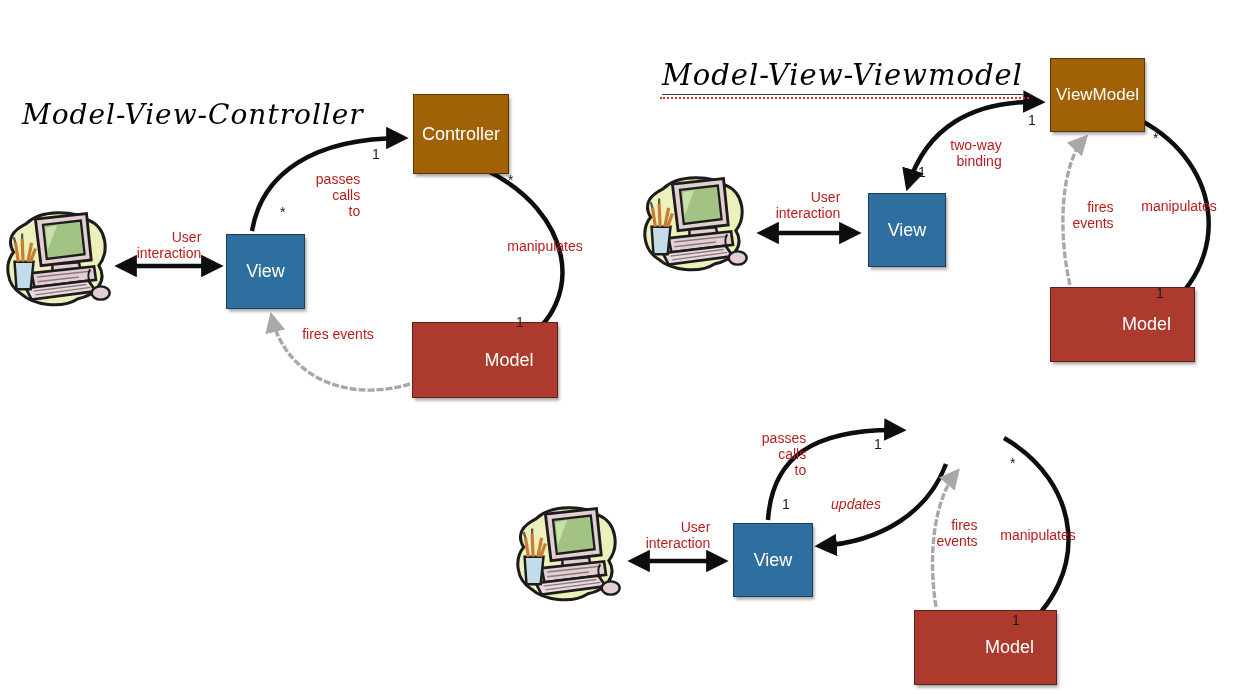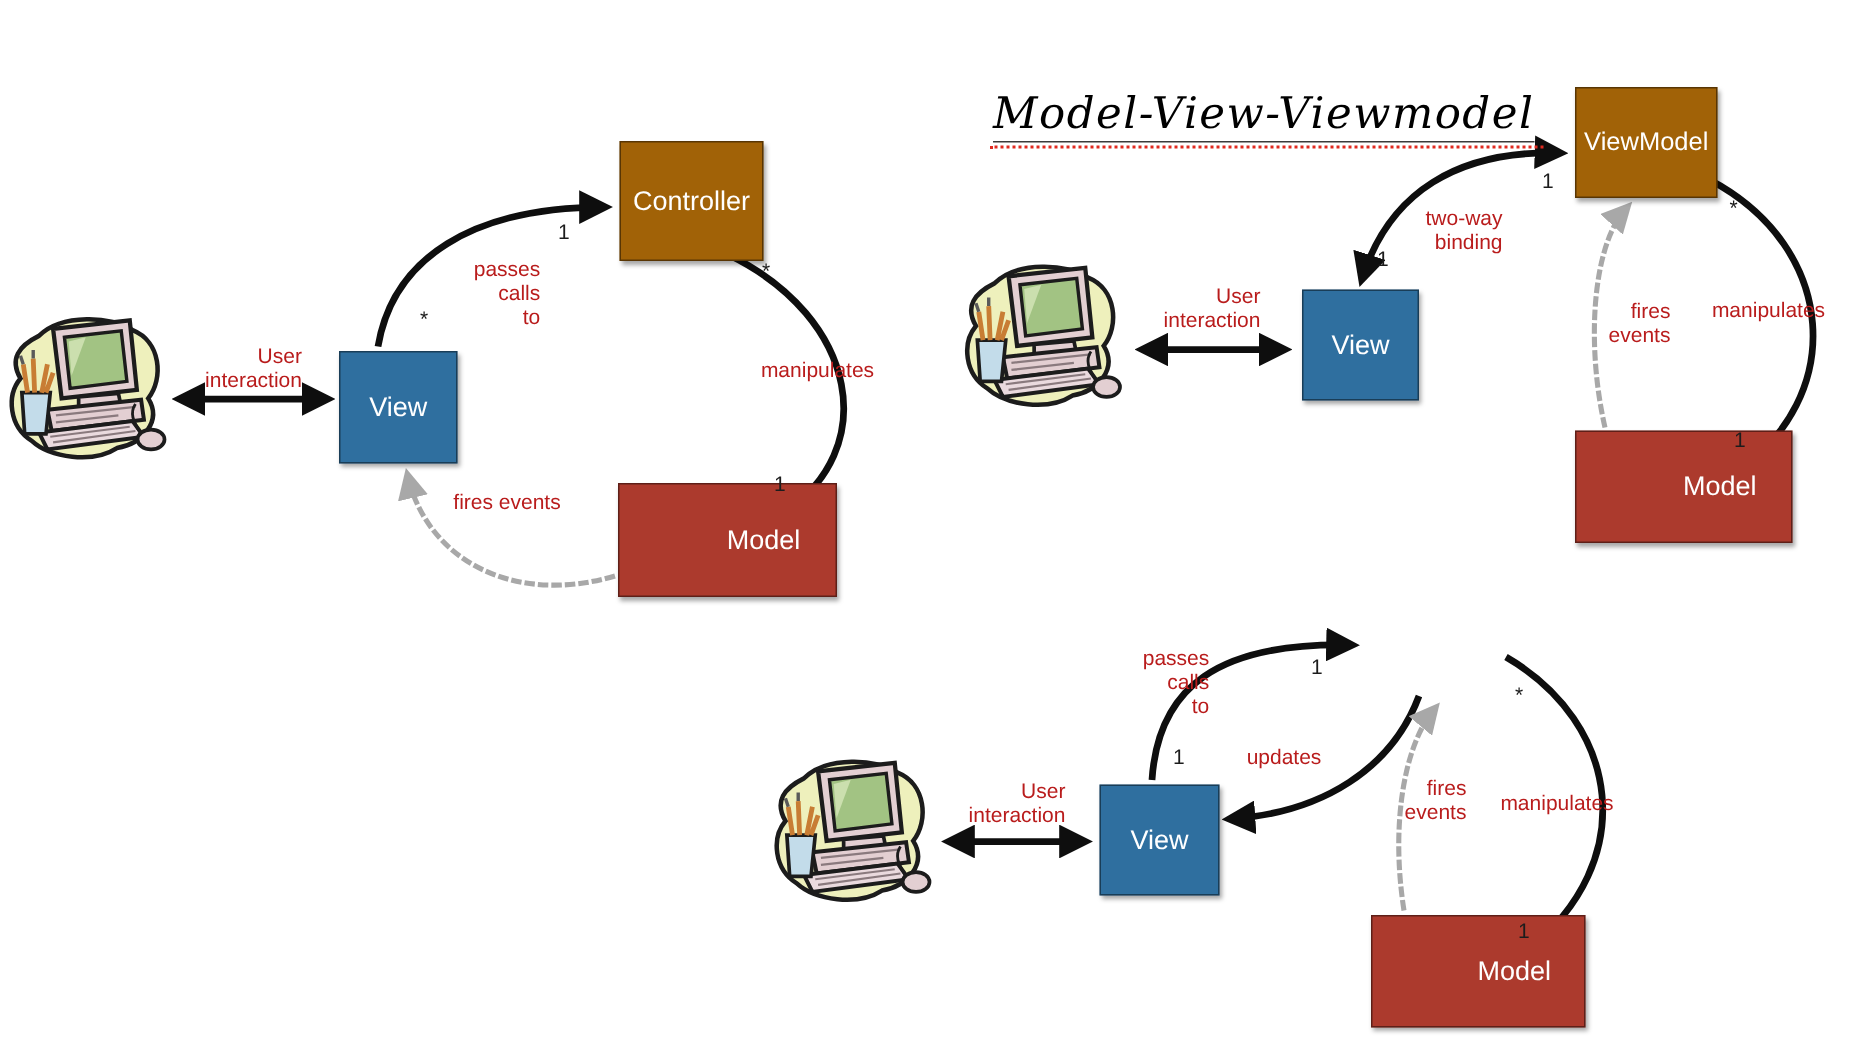--- a/index.html
+++ b/index.html
@@ -80,20 +80,21 @@
   <svg class="pc" style="left:3px;top:205px;width:114px;height:106px;">
       <use href="#pc"></use>
     </svg>
   <svg class="pc" style="left:640px;top:170px;width:114px;height:106px;">
       <use href="#pc"></use>
     </svg>
   <svg class="pc" style="left:513px;top:500px;width:114px;height:106px;">
       <use href="#pc"></use>
     </svg>
 
+  <div class="title mvc">Model-View-Controller</div>
   <div class="title mvvm">Model-View-Viewmodel</div>
 
   <div class="node blue" style="left:226px;top:234px;width:77px;height:73px;">View</div>
   <div class="node green" style="left:413px;top:94px;width:94px;height:78px;">Controller</div>
   <div class="node red" style="left:412px;top:322px;width:96px;height:74px;">Model</div>
 
   <div class="lbl" style="left:169px;top:230px;">User
 interaction</div>
   <div class="lbl" style="left:338px;top:172px;">passes
 calls
@@ -124,21 +125,21 @@
   <div class="num" style="left:1156px;top:285px;">1</div>
 
   <div class="node blue" style="left:733px;top:523px;width:78px;height:72px;">View</div>
   <div class="node red" style="left:914px;top:610px;width:93px;height:73px;">Model</div>
 
   <div class="lbl" style="left:678px;top:520px;">User
 interaction</div>
   <div class="lbl" style="left:784px;top:431px;">passes
 calls
 to</div>
-  <div class="lbl" style="left:856px;top:497px;">updates</div>
+  <div class="lbl" style="left:856px;top:497px;font-style:italic;">updates</div>
   <div class="lbl" style="left:1038px;top:528px;">manipulates</div>
   <div class="lbl" style="left:957px;top:518px;">fires
 events</div>
 
   <div class="num" style="left:782px;top:496px;">1</div>
   <div class="num" style="left:874px;top:436px;">1</div>
   <div class="num" style="left:1010px;top:455px;">*</div>
   <div class="num" style="left:1012px;top:612px;">1</div>
 
 </div>

